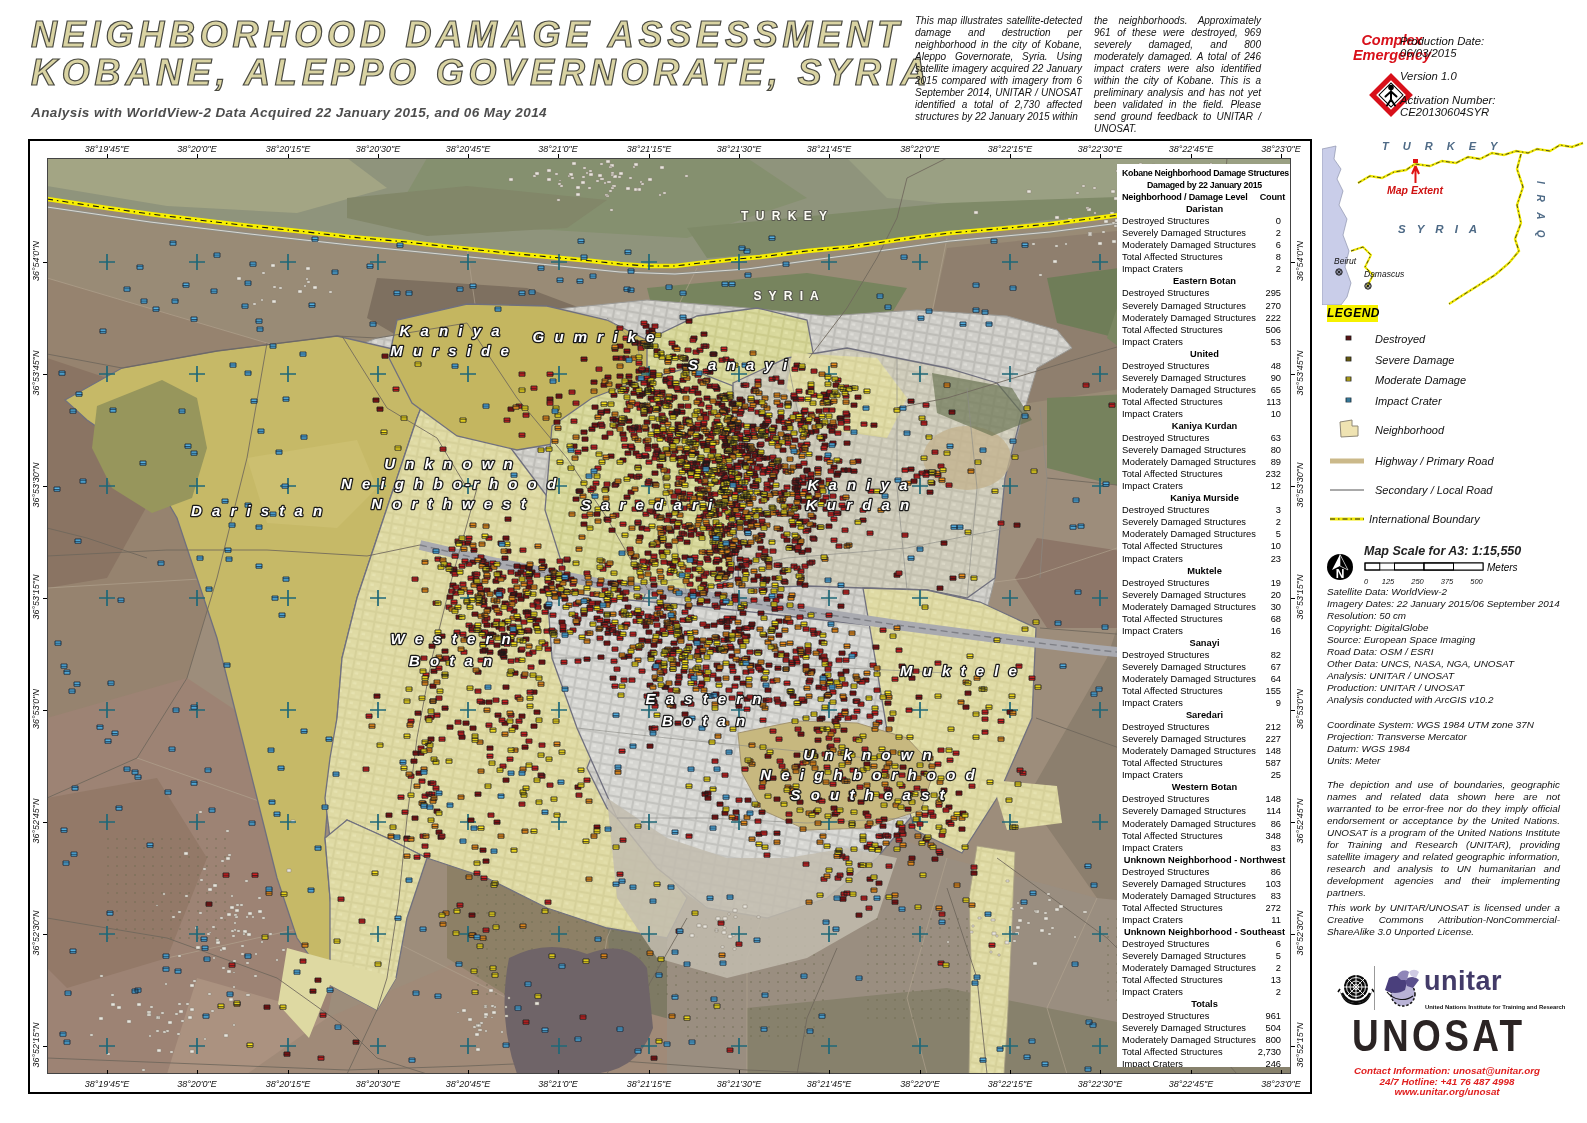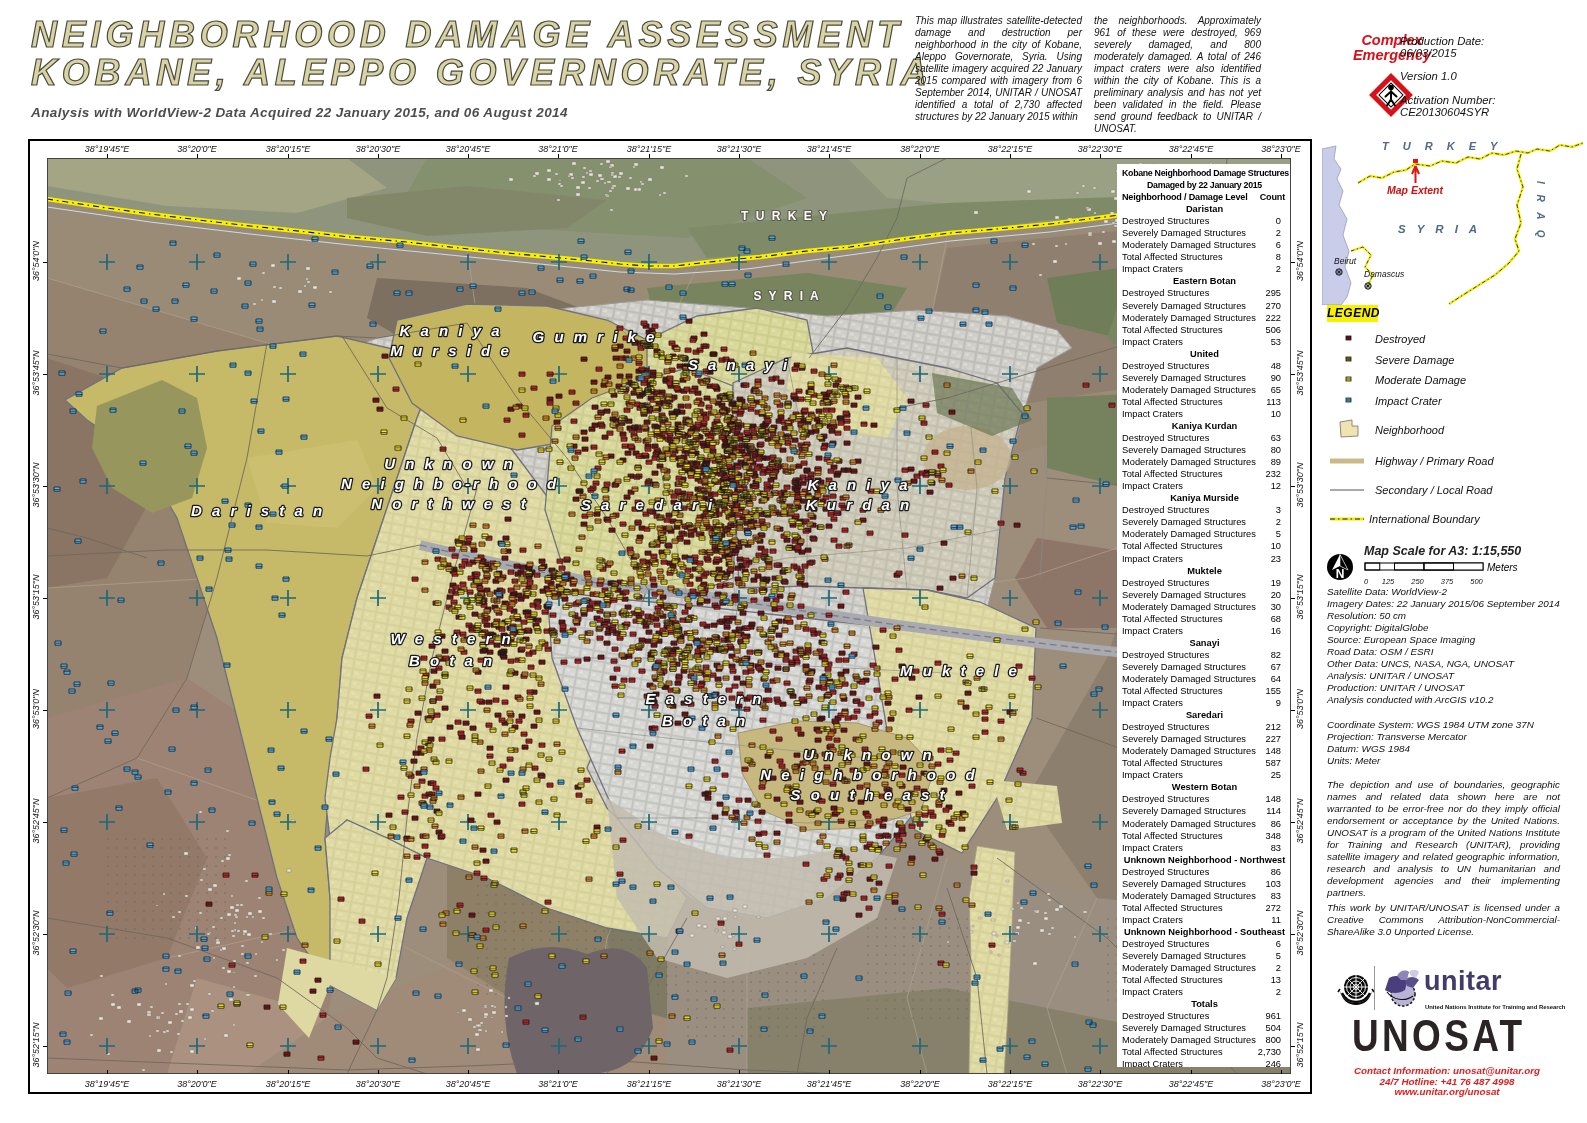--- a/index.html
+++ b/index.html
@@ -35,21 +35,21 @@
 #logodiv{position:absolute;left:1374px;top:966px;width:1px;height:44px;background:#999}
 #unitarbird{position:absolute;left:1383px;top:966px}
 #unitartxt{position:absolute;left:1424px;top:966px;font-size:27px;font-weight:bold;color:#433b68;letter-spacing:0.5px}
 #unitartag{position:absolute;left:1425px;top:1004px;font-size:5.9px;font-weight:bold;color:#111;white-space:nowrap}
 #unosat{position:absolute;left:1352px;top:1010px;font-size:44px;font-weight:bold;color:#2b2424;letter-spacing:4px;transform:scale(0.84,1.02);transform-origin:left top;white-space:nowrap}
 #contact{position:absolute;left:1322px;top:1066px;width:250px;text-align:center;font-size:9.8px;font-weight:bold;font-style:italic;color:#e02020;line-height:10.6px}
 </style></head><body>
 
 <div id="title">NEIGHBORHOOD DAMAGE ASSESSMENT<br>KOBANE, ALEPPO GOVERNORATE, SYRIA</div>
 
-<div id="subtitle">Analysis with WorldView-2 Data Acquired 22 January 2015, and 06 August 2014</div>
+<div id="subtitle">Analysis with WorldView-2 Data Acquired 22 January 2015, and 06 May 2014</div>
 
 <div class="para" style="left:915px;width:167px">This map illustrates satellite-detected damage and destruction per neighborhood in the city of Kobane, Aleppo Governorate, Syria. Using satellite imagery acquired 22 January 2015 compared with imagery from 6 September 2014, UNITAR / UNOSAT identified a total of 2,730 affected structures by 22 January 2015 within</div>
 
 <div class="para" style="left:1094px;width:167px">the neighborhoods. Approximately 961 of these were destroyed, 969 severely damaged, and 800 moderately damaged. A total of 246 impact craters were also identified within the city of Kobane. This is a preliminary analysis and has not yet been validated in the field. Please send ground feedback to UNITAR / UNOSAT.</div>
 
 <div id="cplx">Complex<br>Emergency</div>
 
 <svg id="diamond" width="46" height="46" viewBox="0 0 46 46">
 <rect x="10" y="10" width="26" height="26" transform="rotate(45 23 23)" fill="#fff" stroke="#d8101a" stroke-width="5"></rect>
 <rect x="14.5" y="14.5" width="17" height="17" transform="rotate(45 23 23)" fill="#fff" stroke="#000" stroke-width="1"></rect>

